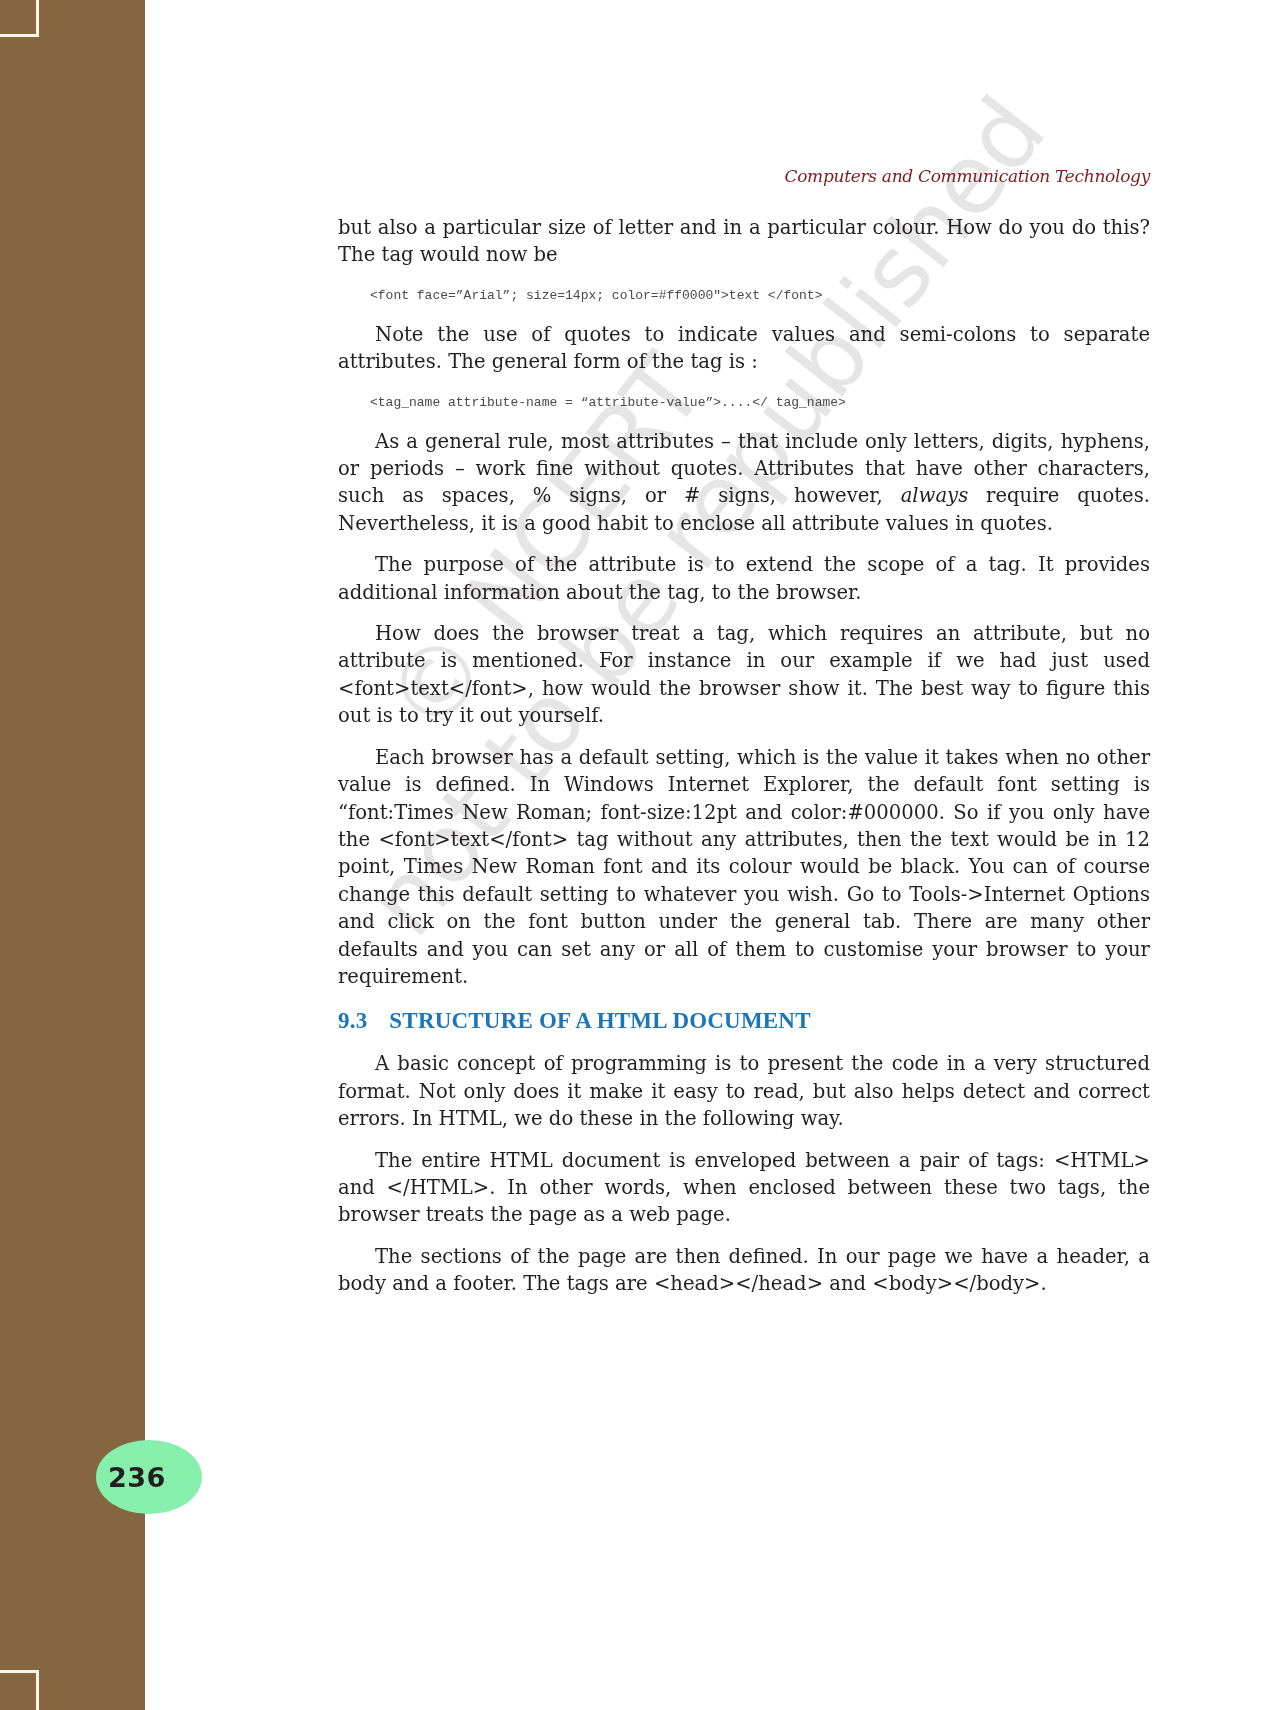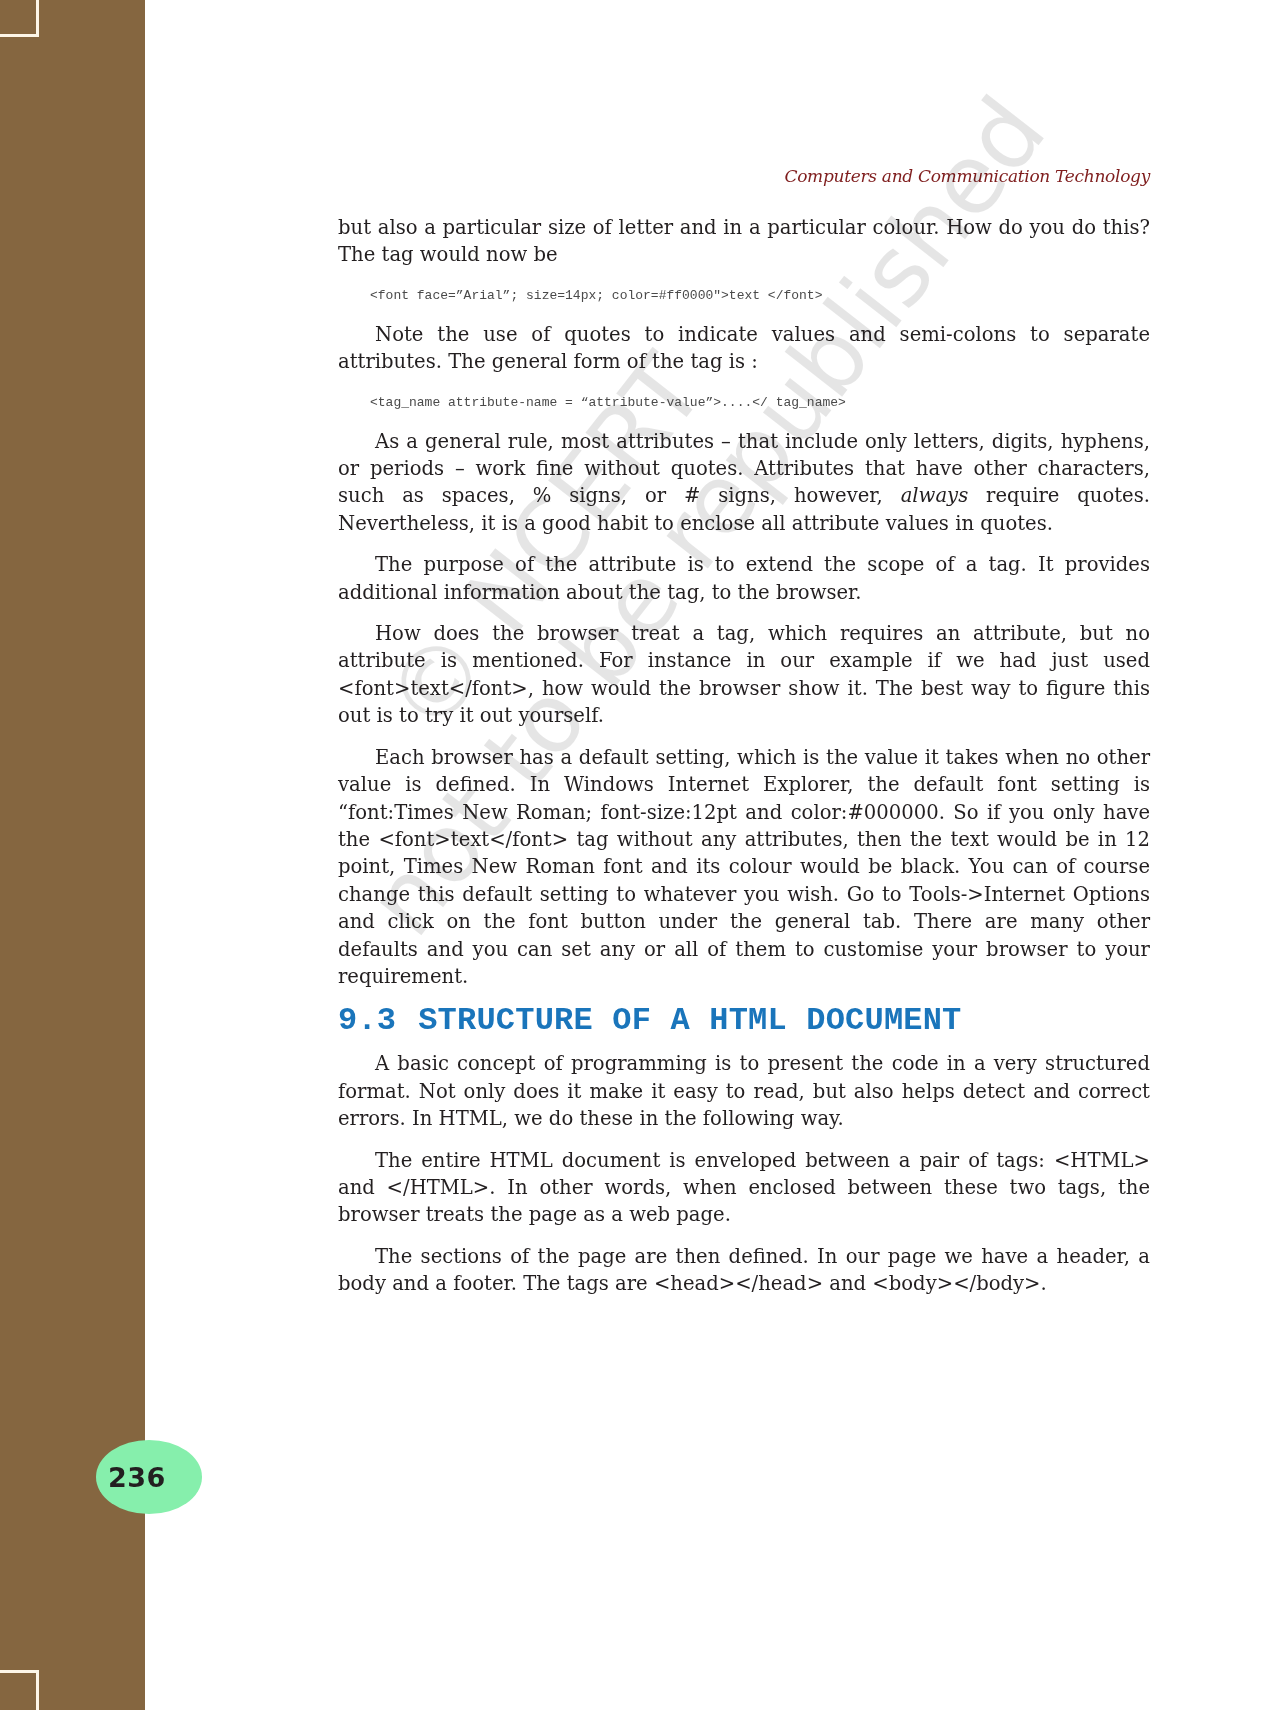--- a/index.html
+++ b/index.html
@@ -33,22 +33,22 @@
       position: absolute; left: 338px; top: 214px; width: 812px;
       font-size: 19.6px; line-height: 27.4px; text-align: justify;
     }
     .content p { margin: 0 0 14px 0; }
     .content p.indent { text-indent: 37px; }
     .code {
       font-family: "Liberation Mono", monospace; font-size: 13px; color: #4a4a4a;
       margin: 14px 0 12px 32px; line-height: 26px; white-space: pre; text-align: left;
     }
     .heading {
-      font-family: Liberation Mono, monospace; font-weight: bold; color: #1a75bb;
-      font-size: 32px; margin: 16px 0 14px 0; line-height: 30px; letter-spacing: 0.2px;
+      font-family: Liberation Serif, serif; font-weight: bold; color: #1a75bb;
+      font-size: 23px; margin: 16px 0 14px 0; line-height: 30px; letter-spacing: 0.2px;
     }
     .heading .num { margin-right: 22px; }
     .watermark {
       position: absolute; left: 260px; top: 820px;
       transform: rotate(-52deg); transform-origin: left top;
       font-family: "DejaVu Sans", sans-serif; font-size: 96px; color: rgba(0,0,0,0.10);
       white-space: nowrap; pointer-events: none; line-height: 110px;
     }
     .watermark div { display: block; }
   </style>

